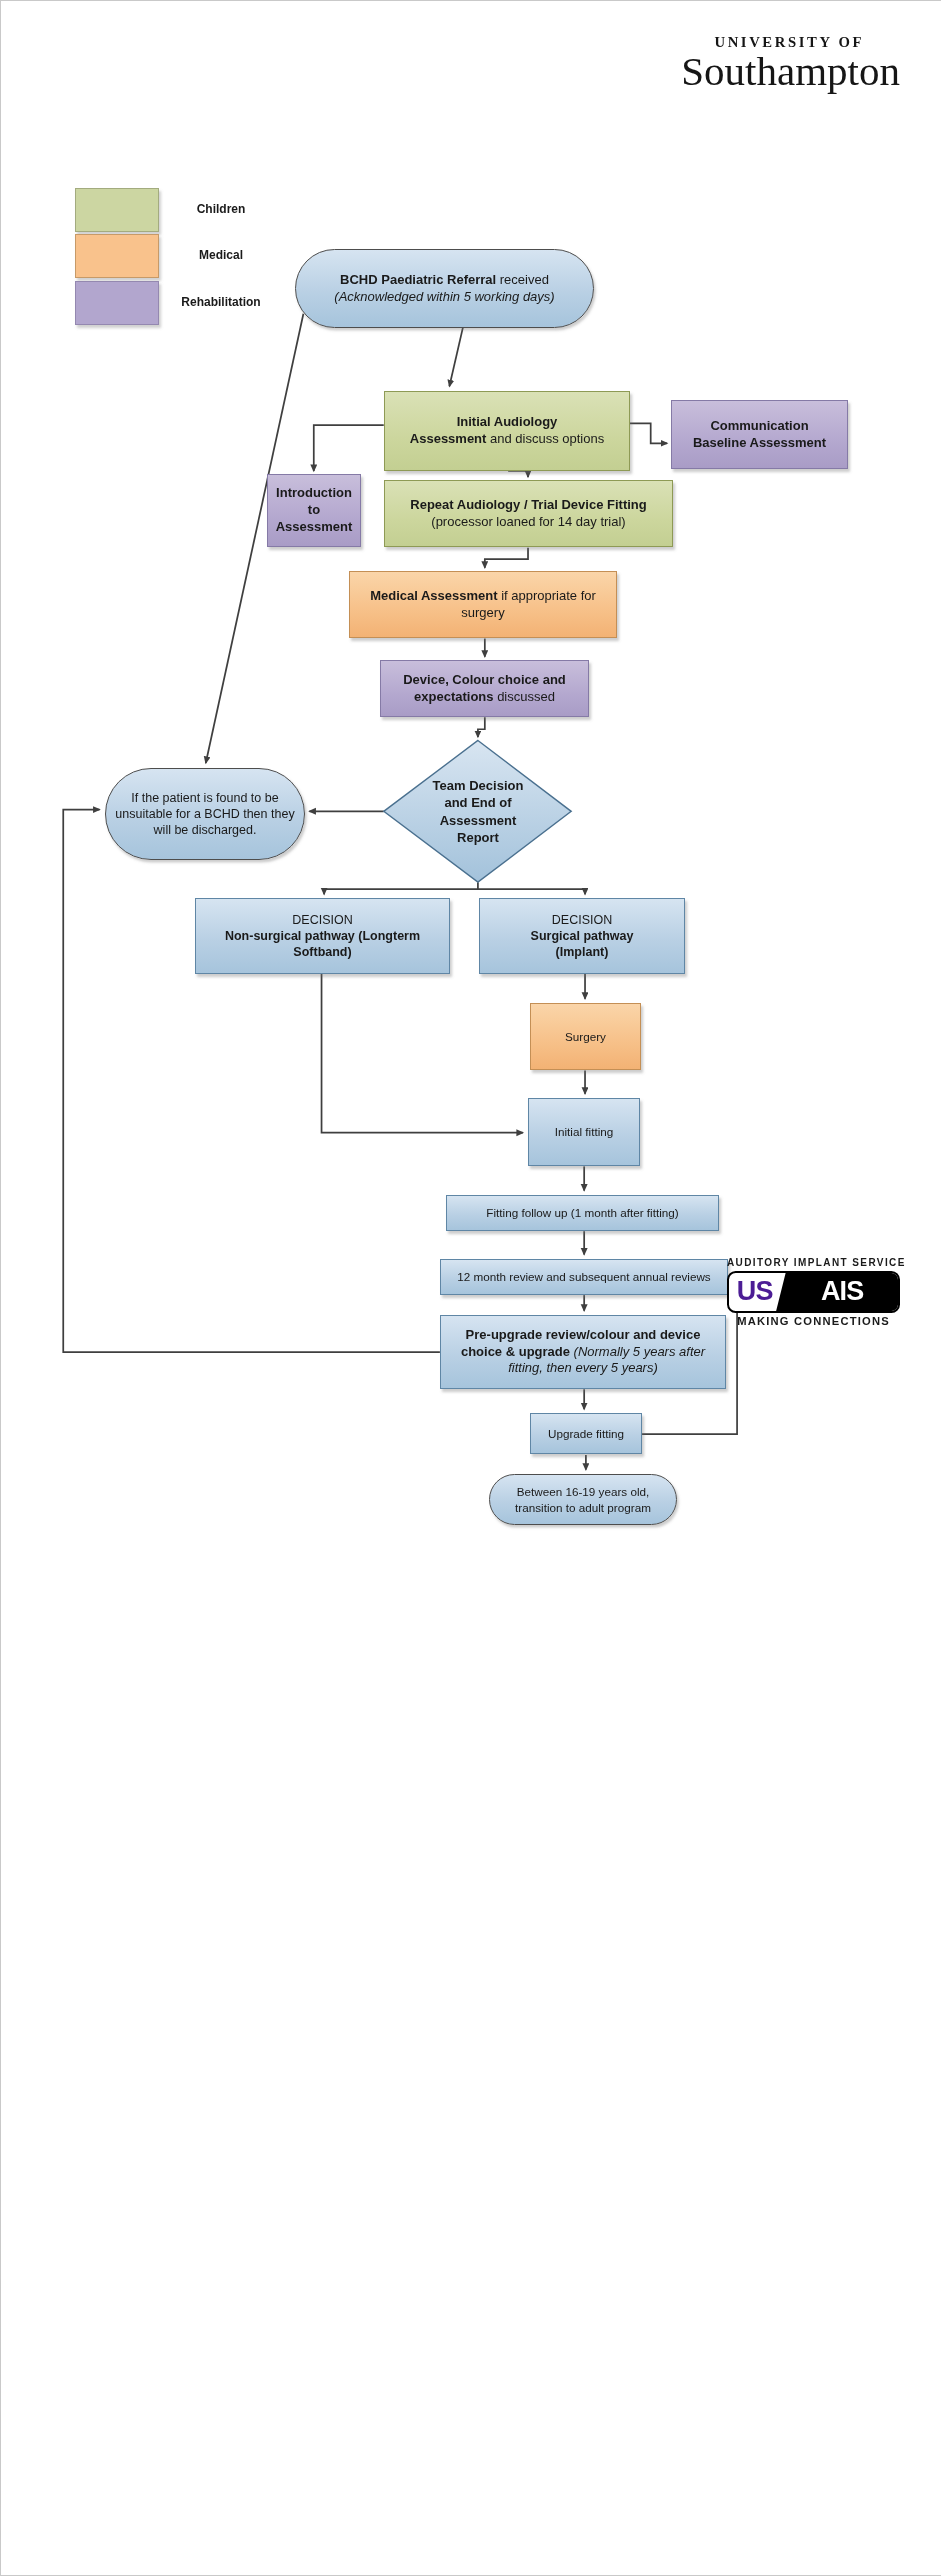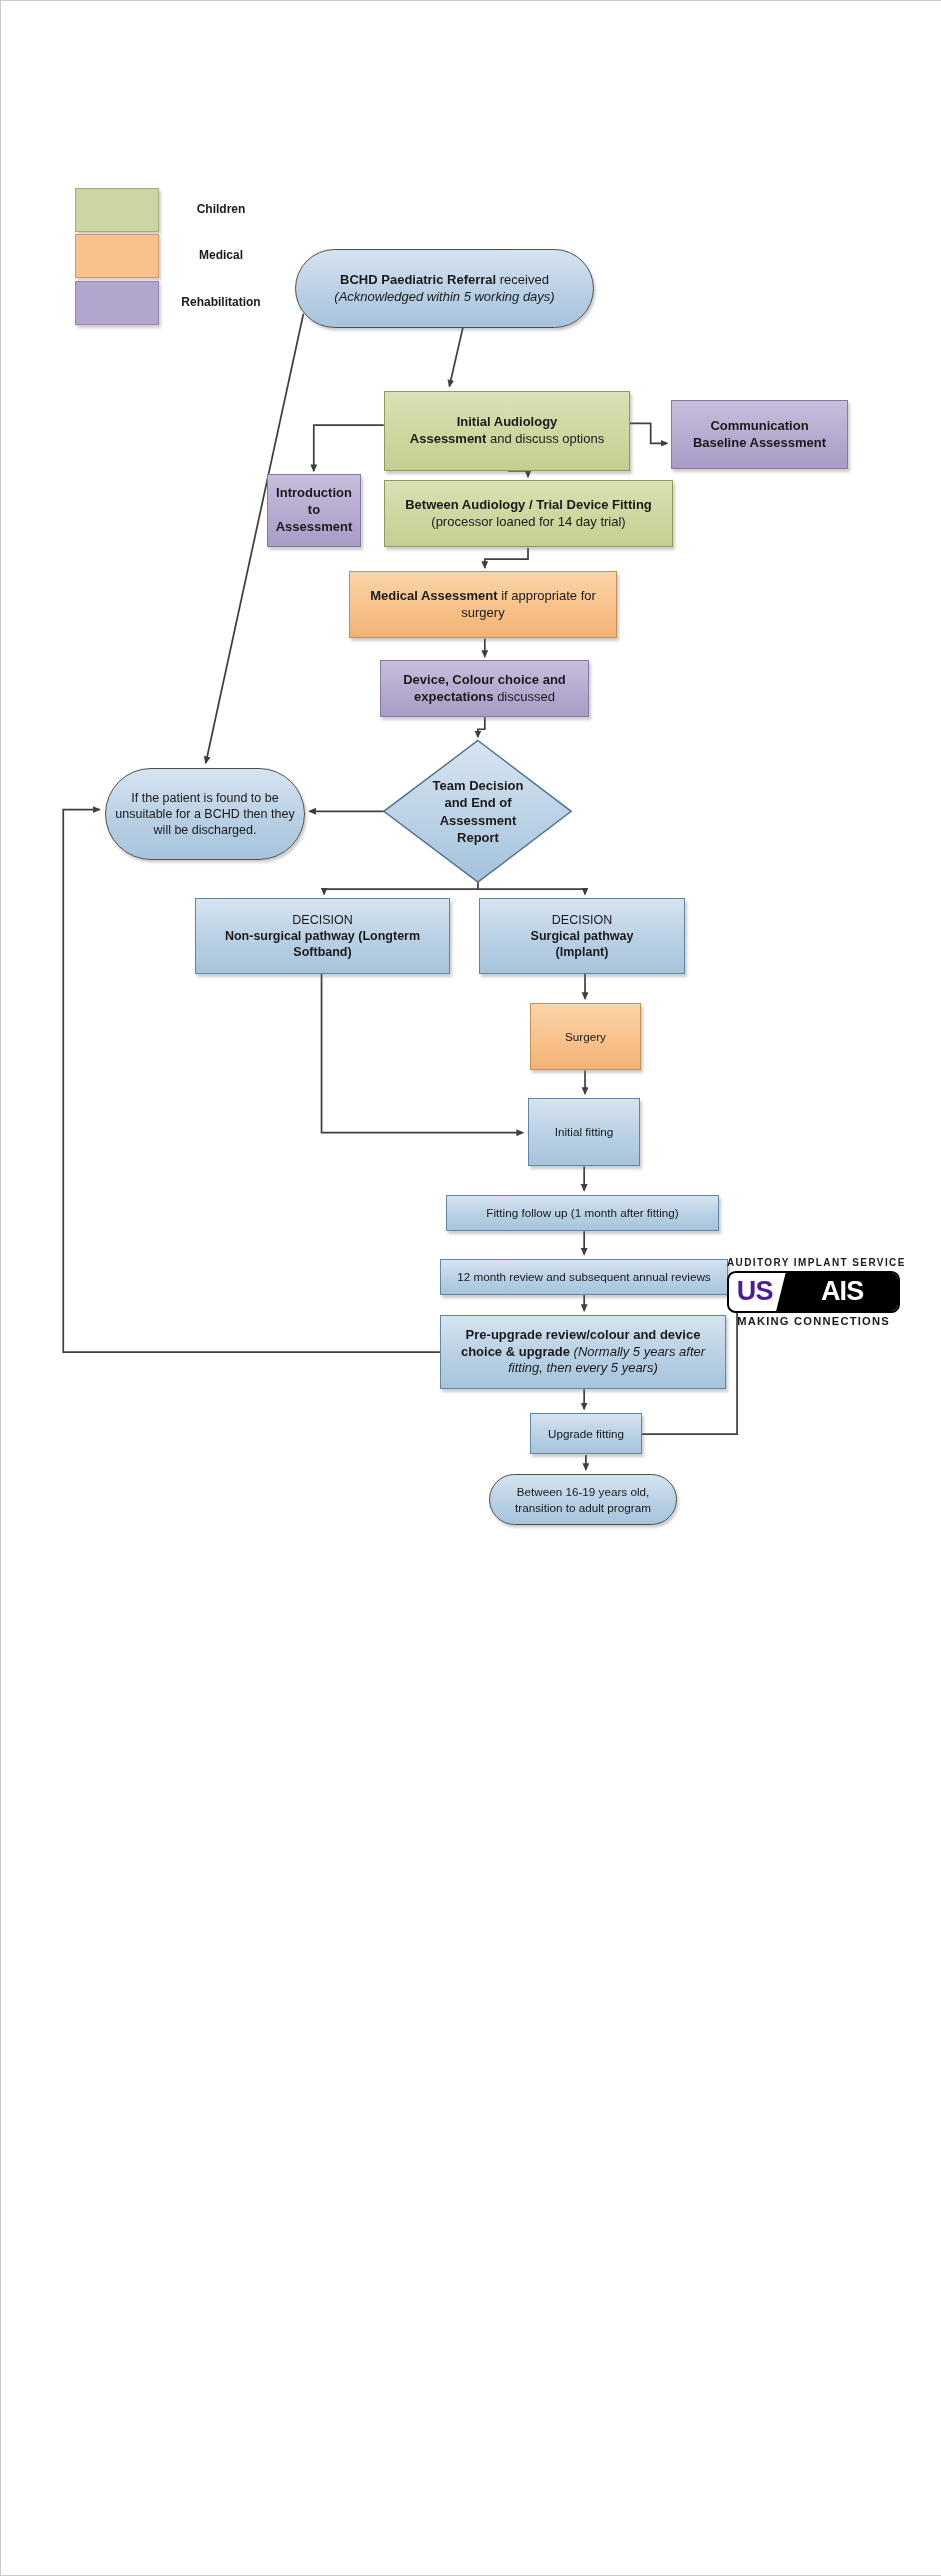--- a/index.html
+++ b/index.html
@@ -38,20 +38,24 @@
   #ais .us{flex:0 0 auto;display:flex;align-items:center;padding:0 3.5px 0 7.8px;font-size:27px;font-weight:bold;color:#4c1d95;letter-spacing:-0.9px;}
   #ais .ais-block{flex:1 1 auto;background:#000;transform:skewX(-14deg);margin:-2.6px -10.4px -2.6px 5.2px;display:flex;align-items:center;justify-content:center;}
   #ais .ais-block span{transform:skewX(14deg);color:#fff;font-size:27px;font-weight:bold;letter-spacing:-0.9px;padding-right:5.2px;}
   #ais .bottom{font-size:11.2px;font-weight:bold;letter-spacing:1.2px;white-space:nowrap;}
 </style>
 </head>
 <body>
 
 <div id="page">
 
+  <div id="uos-logo">
+    <div class="small">UNIVERSITY OF</div>
+    <div class="big">Southampton</div>
+  </div>
 
 
   <div class="swatch sw-green" style="top:187px"></div>
   <div class="legend-label" style="top:187px">Children</div>
   <div class="swatch sw-orange" style="top:233px"></div>
   <div class="legend-label" style="top:233px">Medical</div>
   <div class="swatch sw-purple" style="top:280px"></div>
   <div class="legend-label" style="top:280px">Rehabilitation</div>
 
   <svg id="wires" width="940" height="1555" viewBox="0 0 1088 1800">
@@ -102,21 +106,21 @@
 
   <div class="node purple b" style="left:670px;top:399px;width:177px;height:69px;">
     <div style="width:147px;">Communication Baseline Assessment</div>
   </div>
 
   <div class="node purple b" style="left:266px;top:473px;width:94px;height:73px;">
     <div style="width:83px;">Introduction to Assessment</div>
   </div>
 
   <div class="node green" style="left:383px;top:479px;width:289px;height:67px;">
-    <div class="b">Between Audiology / Trial Device Fitting</div>
+    <div class="b">Repeat Audiology / Trial Device Fitting</div>
     <div>(processor loaned for 14 day trial)</div>
   </div>
 
   <div class="node orange" style="left:348px;top:570px;width:268px;height:67px;">
     <div style="width:251px;"><span class="b">Medical Assessment</span><span> if appropriate for surgery</span></div>
   </div>
 
   <div class="node purple" style="left:379px;top:659px;width:209px;height:57px;">
     <div style="width:190px;"><span class="b">Device, Colour choice and expectations</span><span> discussed</span></div>
   </div>

